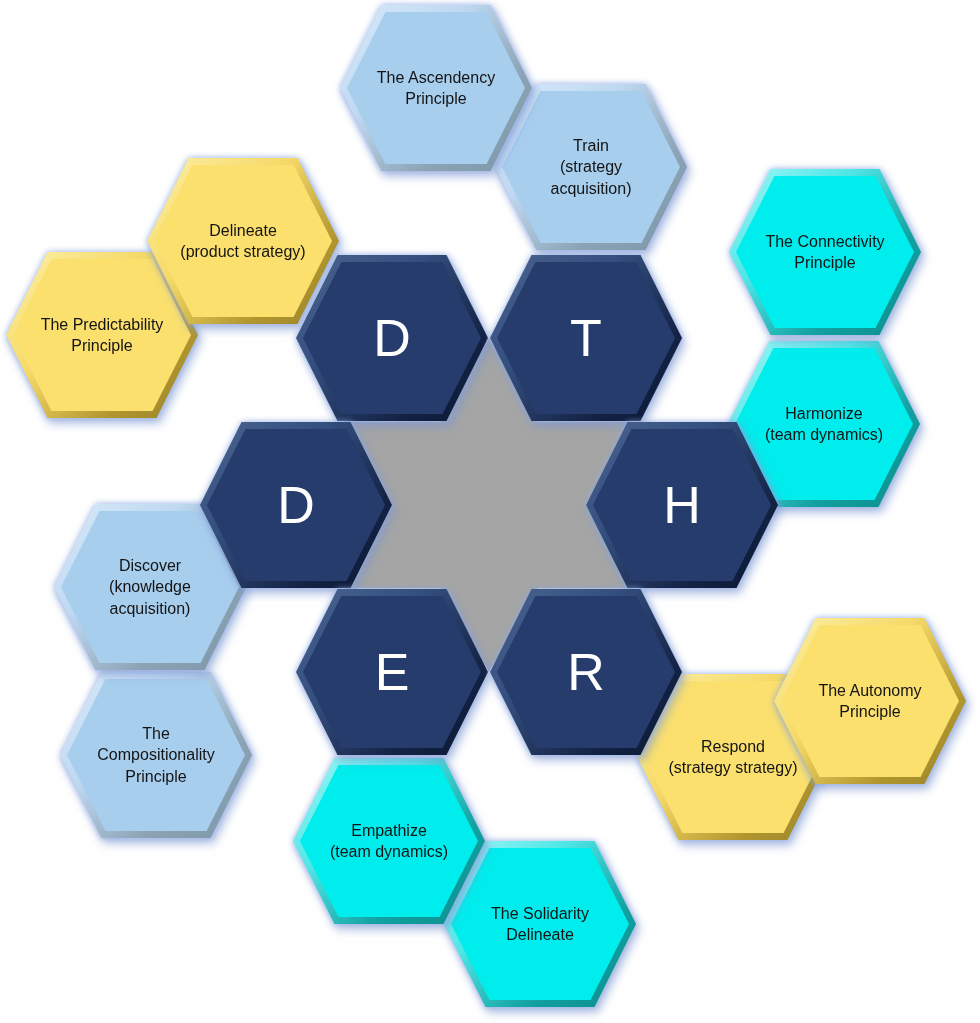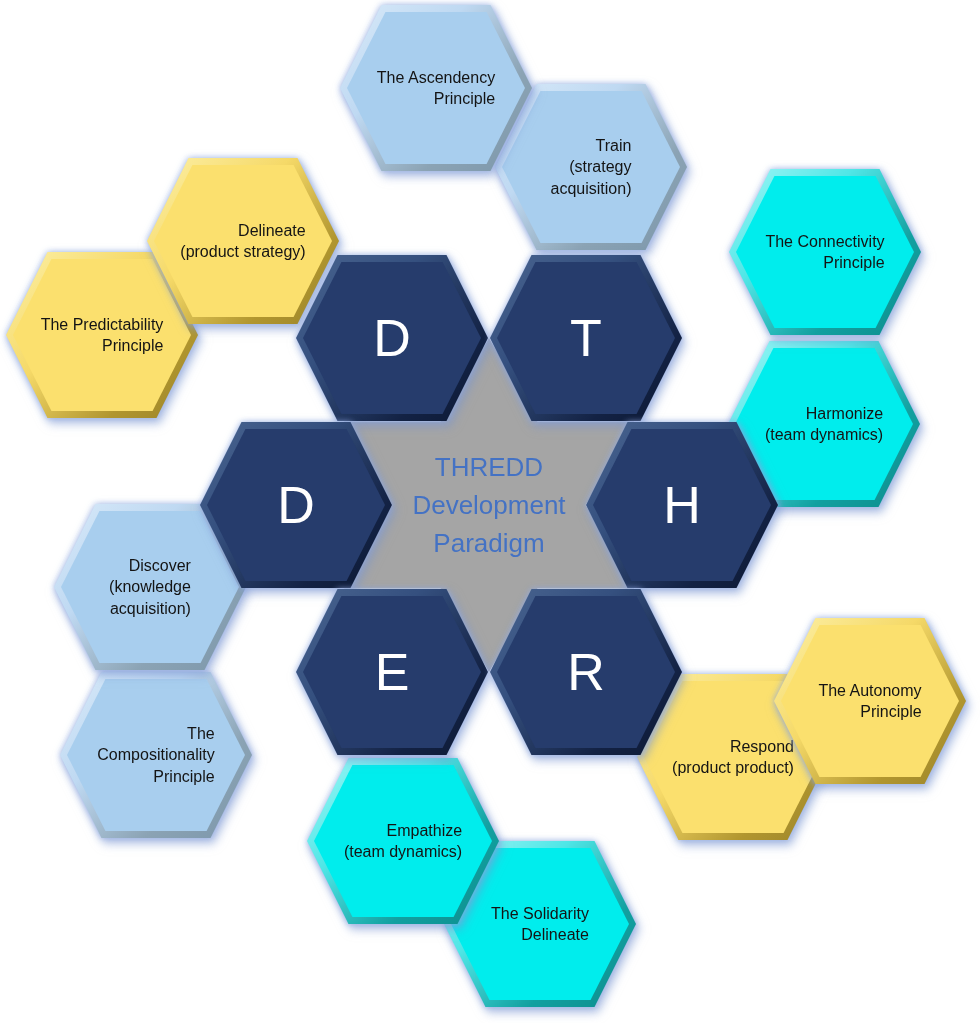--- a/index.html
+++ b/index.html
@@ -16,21 +16,21 @@
   .lb{background:linear-gradient(135deg,#D9EAF9 0%,#BFD9F2 35%,#8BA3B4 70%,#7B96AA 100%);}
   .lb .face{background:#A8CEEE;}
   .cy{background:linear-gradient(135deg,#A4F8F8 0%,#4FE6E6 35%,#12A0A0 70%,#0C8C8C 100%);}
   .cy .face{background:#00EDED;}
   .ye{background:linear-gradient(135deg,#FDF1A9 0%,#F5D968 40%,#B1962F 75%,#9A8329 100%);}
   .ye .face{background:#FBE06E;}
   .nv{background:linear-gradient(135deg,#4A6590 0%,#35507F 35%,#132244 75%,#0C1832 100%);}
   .nv .face{background:#263C6C;}
 
   .lbl{position:absolute;inset:4px 10px;display:flex;align-items:center;justify-content:center;
-       text-align:right;white-space:pre-line;font-size:16px;line-height:1.32;color:#141414;}
+       text-align:center;white-space:pre-line;font-size:16px;line-height:1.32;color:#141414;}
   .letter-lbl{font-size:52px;color:#FFFFFF;line-height:1;}
 
   .star{position:absolute;left:344px;top:338px;width:290px;height:334px;background:#A5A5A5;
        clip-path:polygon(50% 0%,33.33% 25%,0% 25%,16.67% 50%,0% 75%,33.33% 75%,
                          50% 100%,66.67% 75%,100% 75%,83.33% 50%,100% 25%,66.67% 25%);}
 
   .center-label{position:absolute;left:359px;top:444px;width:260px;height:122px;
        display:flex;align-items:center;justify-content:center;text-align:center;
        white-space:pre-line;font-size:26px;line-height:1.47;color:#4472C4;}
 </style>
@@ -68,38 +68,38 @@
       </div>
     <div class="lbl">The Connectivity
 Principle</div>
   </div>
 
   <div class="hex" style="left:637px;top:674px">
     <div class="shape ye">
         <div class="face"></div>
       </div>
     <div class="lbl">Respond
-(product product)</div>
+(strategy strategy)</div>
   </div>
   <div class="hex" style="left:774px;top:618px">
     <div class="shape ye">
         <div class="face"></div>
       </div>
     <div class="lbl">The Autonomy
 Principle</div>
   </div>
 
   <div class="hex" style="left:444px;top:841px">
     <div class="shape cy">
         <div class="face"></div>
       </div>
     <div class="lbl">The Solidarity
 Delineate</div>
   </div>
-  <div class="hex" style="left:307px;top:758px">
+  <div class="hex" style="left:293px;top:758px">
     <div class="shape cy">
         <div class="face"></div>
       </div>
     <div class="lbl">Empathize
 (team dynamics)</div>
   </div>
 
   <div class="hex" style="left:60px;top:672px">
     <div class="shape lb">
         <div class="face"></div>
@@ -164,17 +164,14 @@
       </div>
     <div class="lbl letter-lbl">E</div>
   </div>
   <div class="hex" style="left:490px;top:589px">
     <div class="shape nv">
         <div class="face"></div>
       </div>
     <div class="lbl letter-lbl">R</div>
   </div>
 
-  <div class="center-label">THREDD
-Development
-Paradigm</div>
 
 </div>
 
 </body></html>

